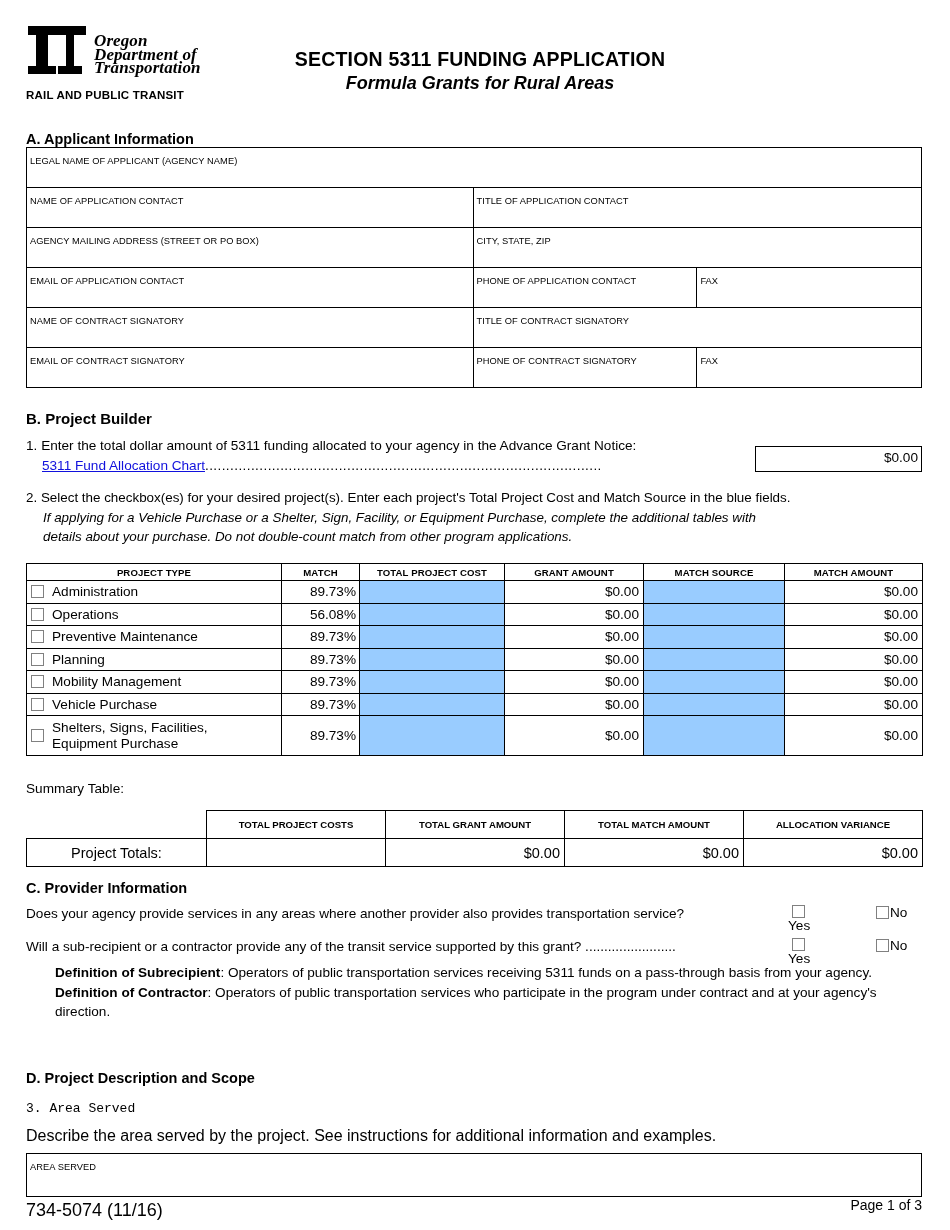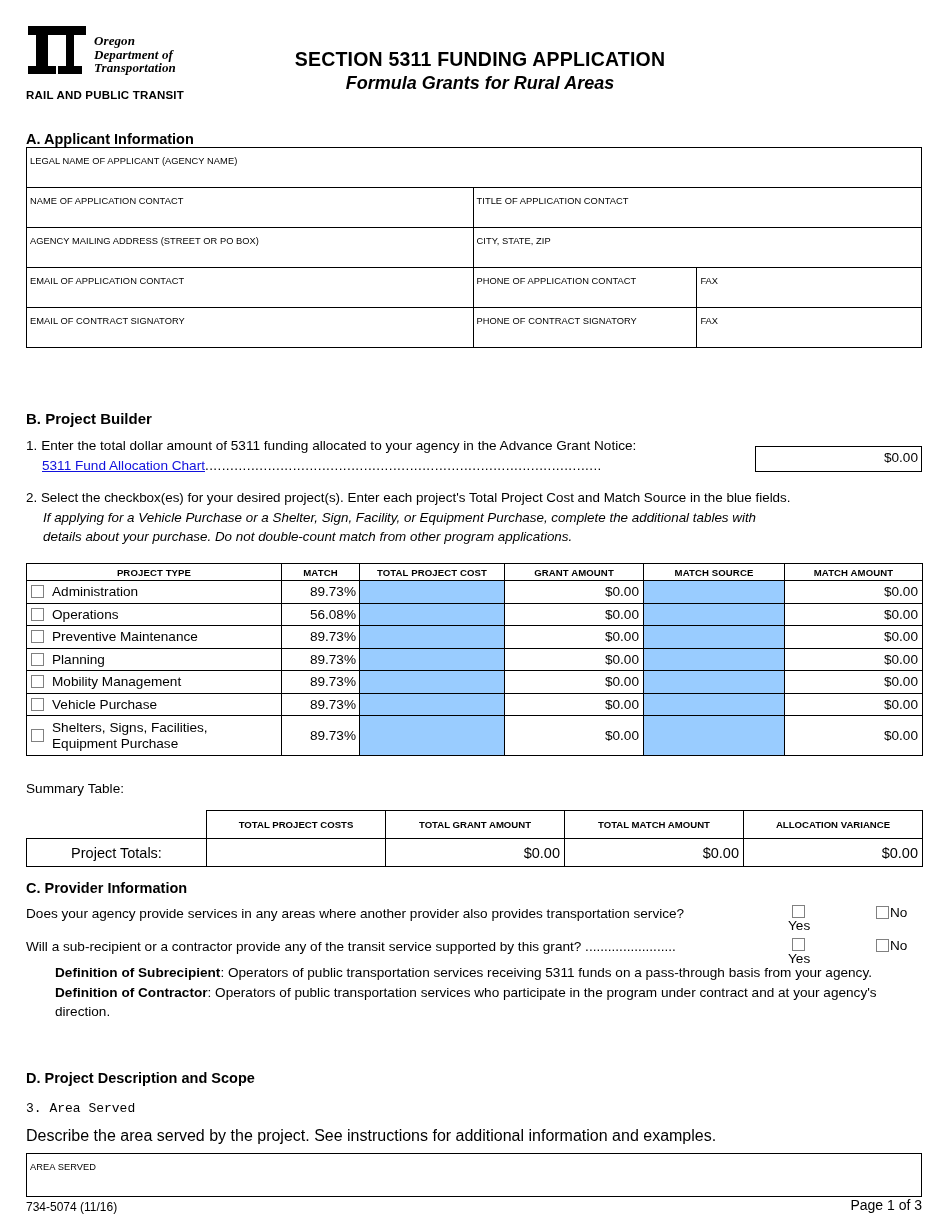--- a/index.html
+++ b/index.html
@@ -19,21 +19,21 @@
   .header { position: relative; height: 112px; }
   .logo-block {
     position: absolute; left: 26px; top: 22px;
     display: flex; flex-direction: column; align-items: flex-start;
   }
   .logo-row { display: flex; align-items: flex-start; }
   .logo-mark { width: 62px; height: 60px; flex: none; }
   .logo-words {
     font-family: "Liberation Serif", serif;
     font-style: italic; font-weight: bold;
-    font-size: 13px; line-height: 13.5px;
+    font-size: 17px; line-height: 13.5px;
     margin-left: 6px; margin-top: 12px; color: #000;
     letter-spacing: .1px;
   }
   .logo-sub {
     font-size: 11.5px; font-weight: bold; letter-spacing: .2px;
     margin-top: 7px; color: #000;
   }
   .title-block {
     position: absolute; left: 200px; top: 48px; width: 560px; text-align: center;
   }
@@ -136,21 +136,21 @@
   .defs b { font-weight: bold; }
 
   
   .d-head { position: absolute; left: 26px; top: 1070px; font-size: 14.5px; font-weight: bold; }
   .d-q { position: absolute; left: 26px; top: 1101px; font-size: 13px; font-family: Liberation Mono, monospace; }
   .d-desc { position: absolute; left: 26px; top: 1127px; font-size: 16px; }
   .area-box {
     position: absolute; left: 26px; top: 1153px; width: 896px; height: 44px;
     border: 1px solid #000; padding: 2px 0 0 3px;
   }
-  .footer-left { position: absolute; left: 26px; top: 1200px; font-size: 12px; }
+  .footer-left { position: absolute; left: 26px; top: 1200px; font-size: 18px; }
   .footer-right { position: absolute; right: 28px; top: 1197px; font-size: 14px; }
 </style>
 </head>
 <body>
 
 <div class="page">
 
   <div class="header">
     <div class="logo-block">
       <div class="logo-row">
@@ -203,20 +203,28 @@
       </td>
       <td style="width:224px">
         <span class="fld-label">PHONE OF APPLICATION CONTACT</span>
       </td>
       <td style="width:225px">
         <span class="fld-label">FAX</span>
       </td>
     </tr>
     <tr>
       <td>
+        <span class="fld-label">NAME OF CONTRACT SIGNATORY</span>
+      </td>
+      <td colspan="2">
+        <span class="fld-label">TITLE OF CONTRACT SIGNATORY</span>
+      </td>
+    </tr>
+    <tr>
+      <td>
         <span class="fld-label">EMAIL OF CONTRACT SIGNATORY</span>
       </td>
       <td>
         <span class="fld-label">PHONE OF CONTRACT SIGNATORY</span>
       </td>
       <td>
         <span class="fld-label">FAX</span>
       </td>
     </tr>
   </tbody>

